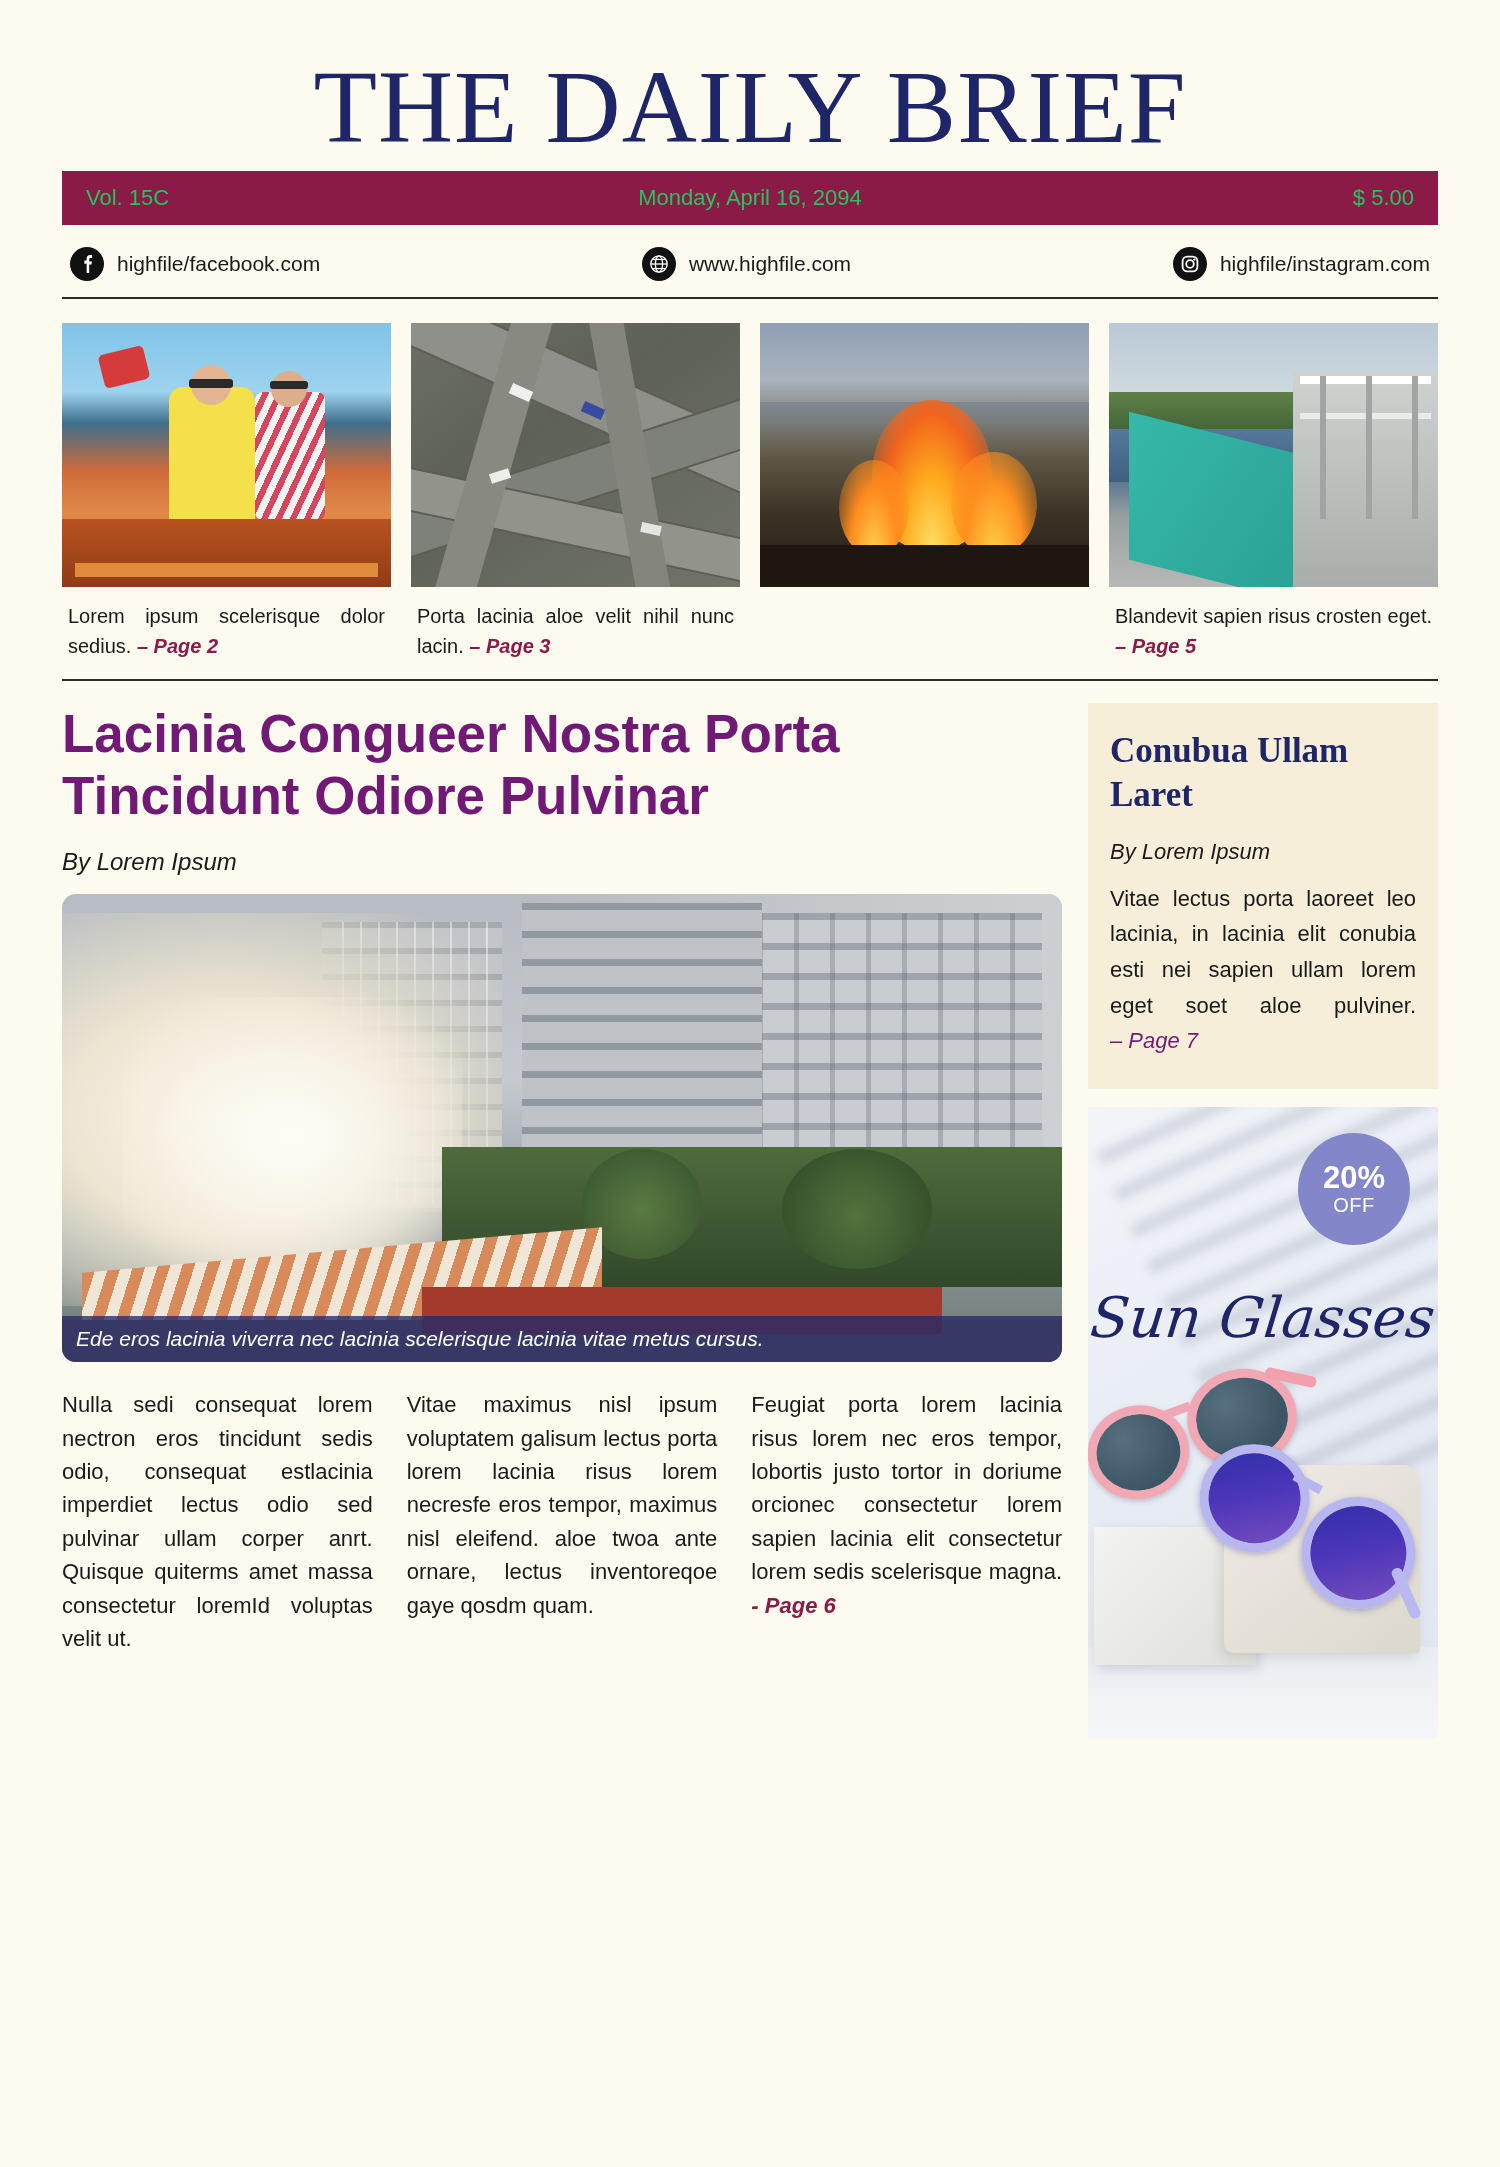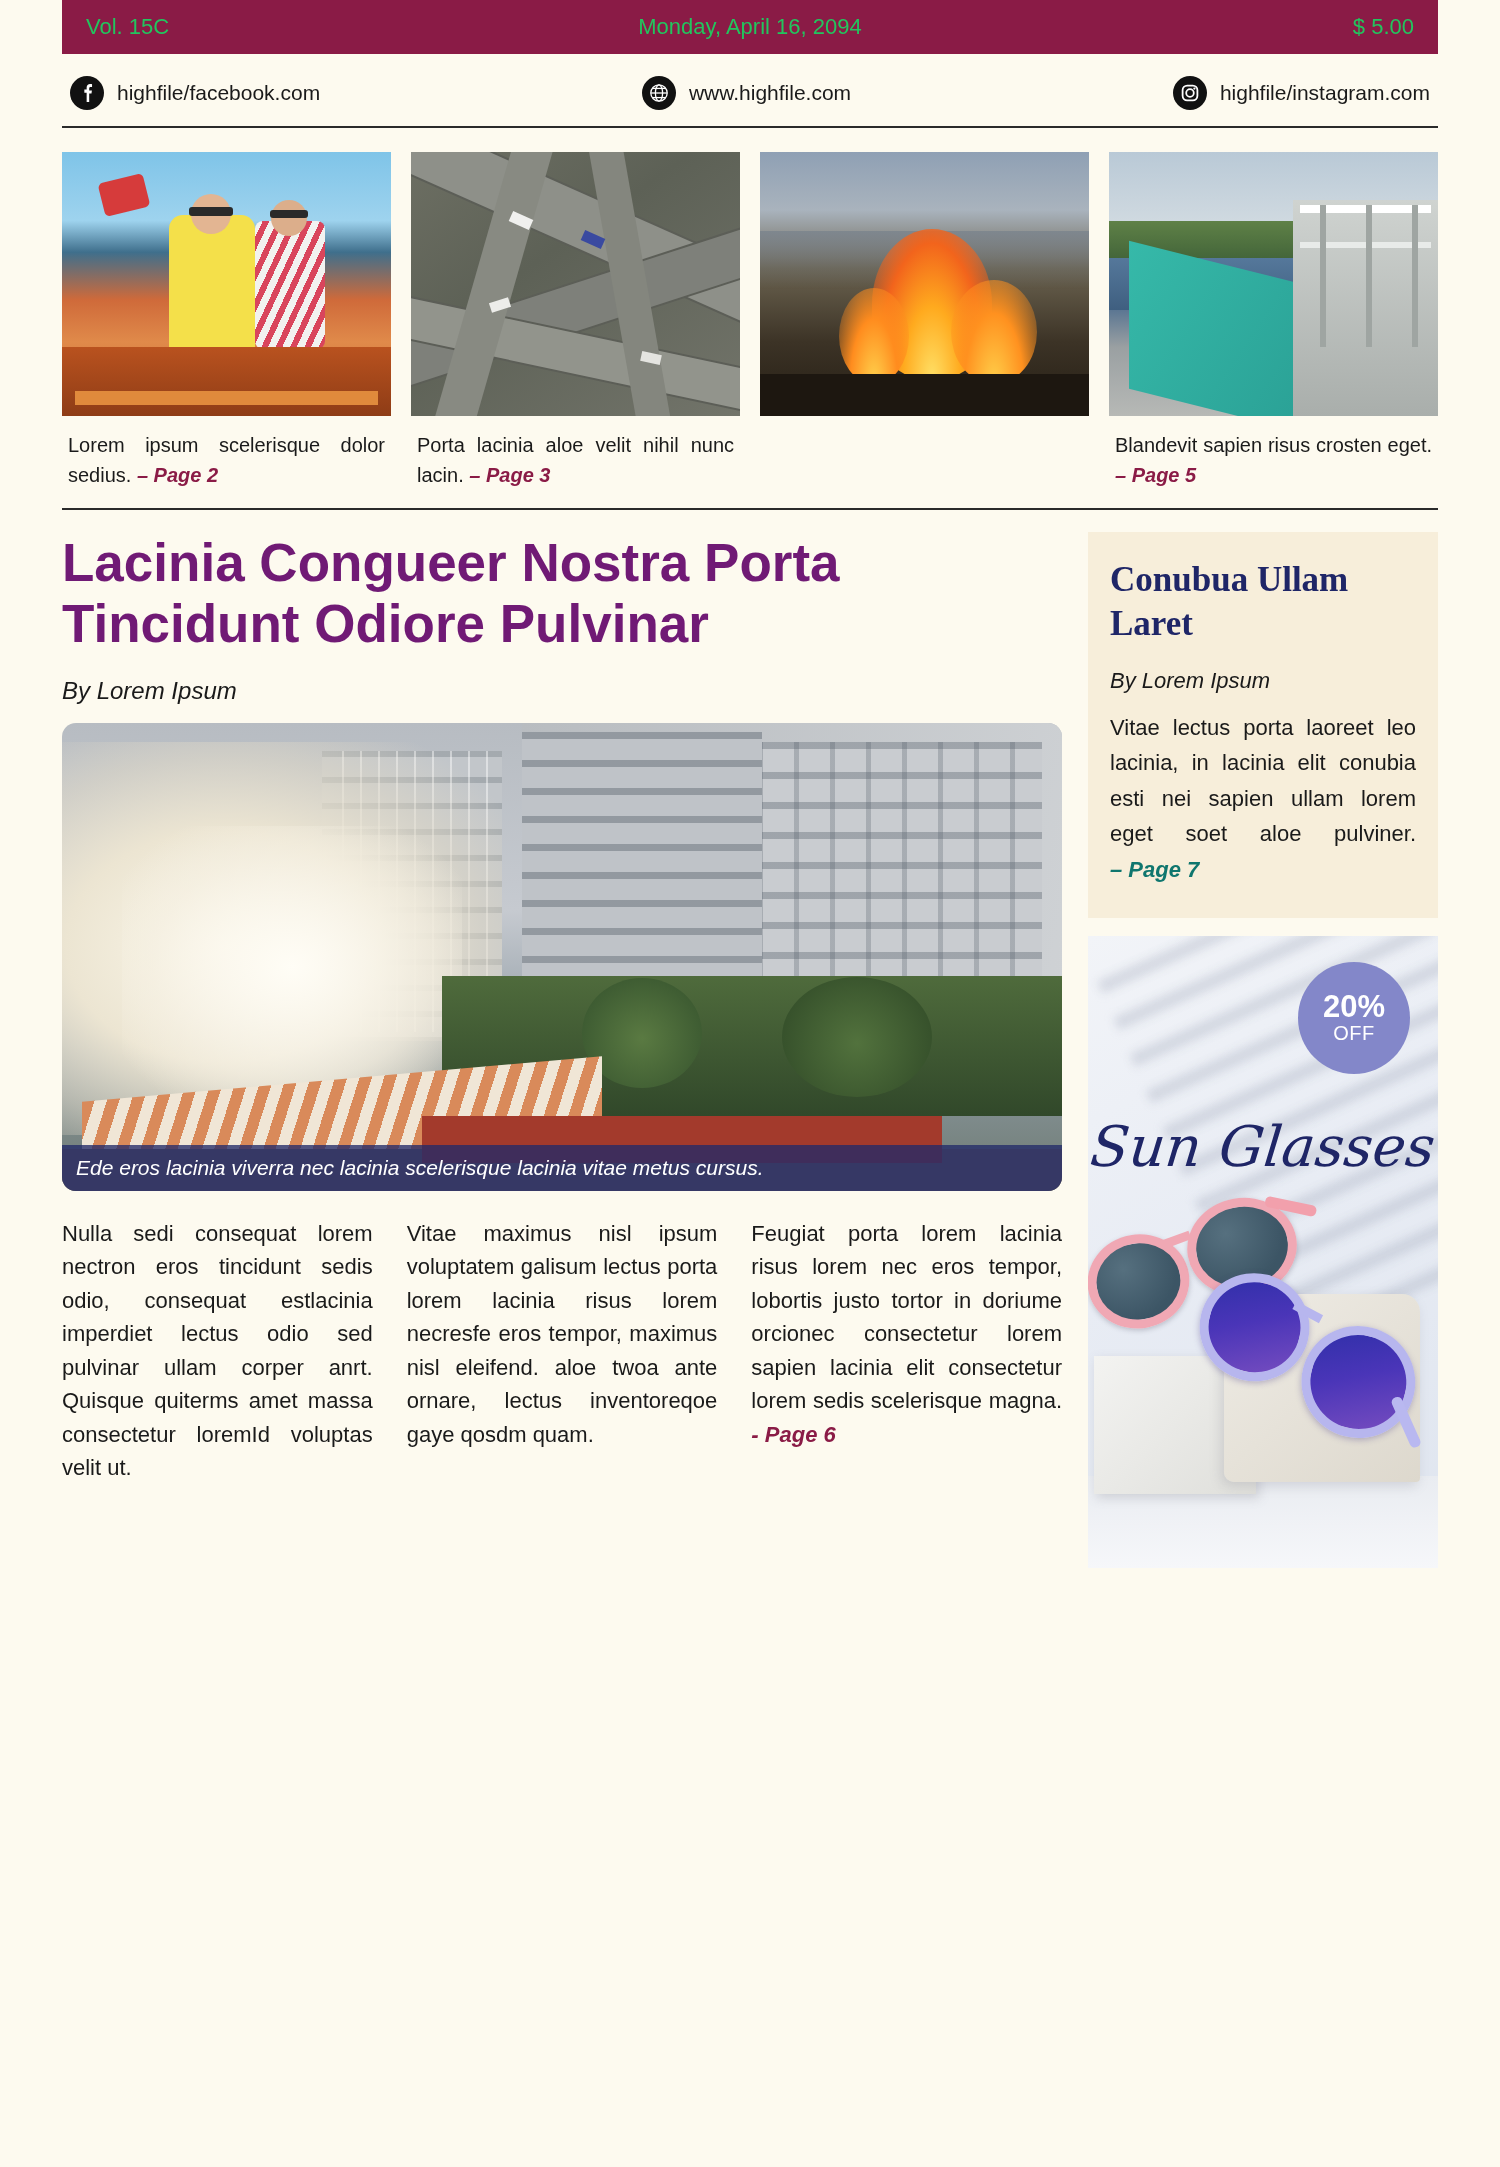--- a/index.html
+++ b/index.html
@@ -198,22 +198,22 @@
     color: #1a1a1a;
     padding: 22px 0 16px 0;
   }
   .side-body {
     font-size: 22px;
     line-height: 1.62;
     color: #1a1a1a;
     text-align: justify;
   }
   .side-body .page-ref {
-    color: #0f766e;
-    font-weight: bold;
+    color: #701a75;
+    font-weight: normal;
     font-style: italic;
     white-space: nowrap;
   }
 
   
   .ad {
     position: relative;
     margin-top: 18px;
     height: 632px;
     overflow: hidden;
@@ -313,20 +313,23 @@
     border-radius: 5px;
   }
   .temple-pink { background: #f2a0ac; }
   .temple-purple { background: #b9b8f0; }
 </style>
 </head>
 <body>
 
 <div class="page">
 
+  <div class="masthead">
+    <div class="masthead-title">THE DAILY BRIEF</div>
+  </div>
 
   <div class="info-bar">
     <div class="info-bar-inner">
       <span class="vol">Vol. 15C</span>
       <span class="date">Monday, April 16, 2094</span>
       <span class="price">$ 5.00</span>
     </div>
   </div>
 
   <div class="social-row">

